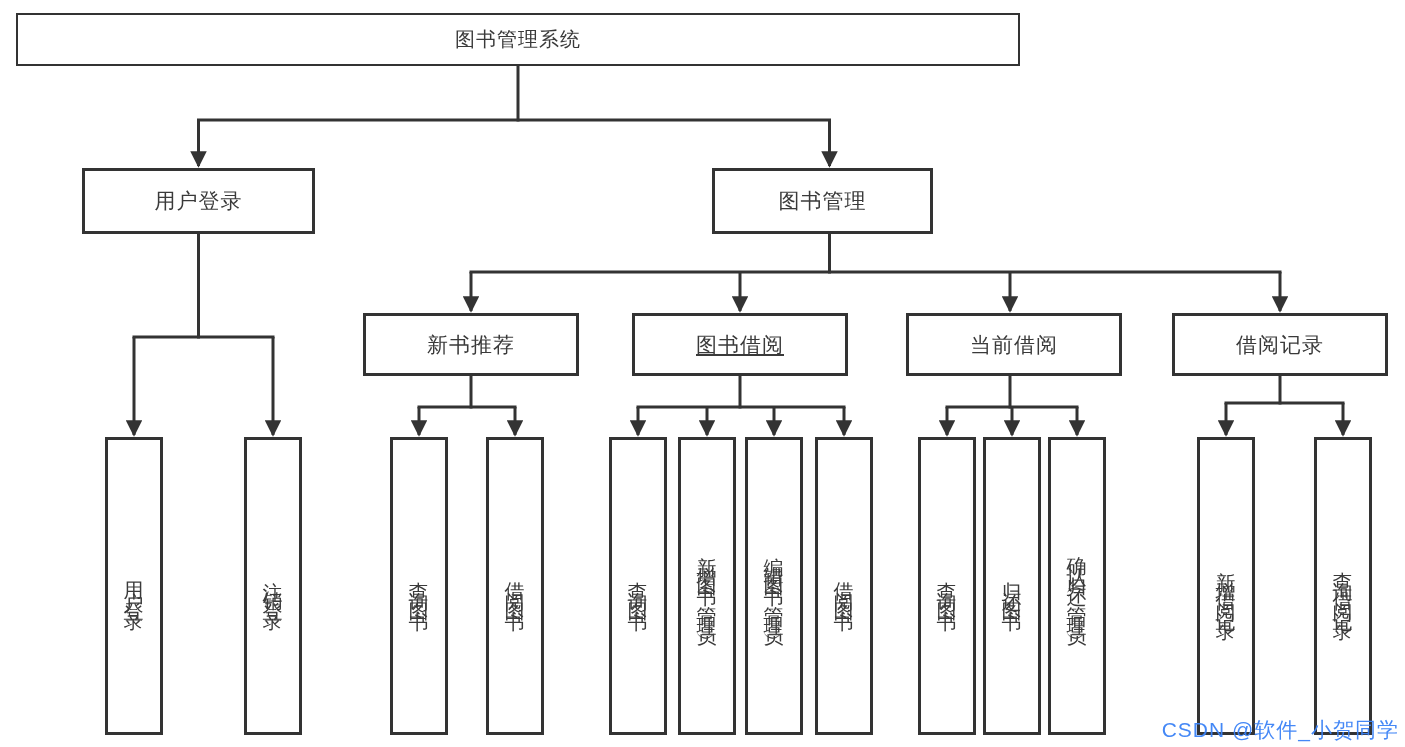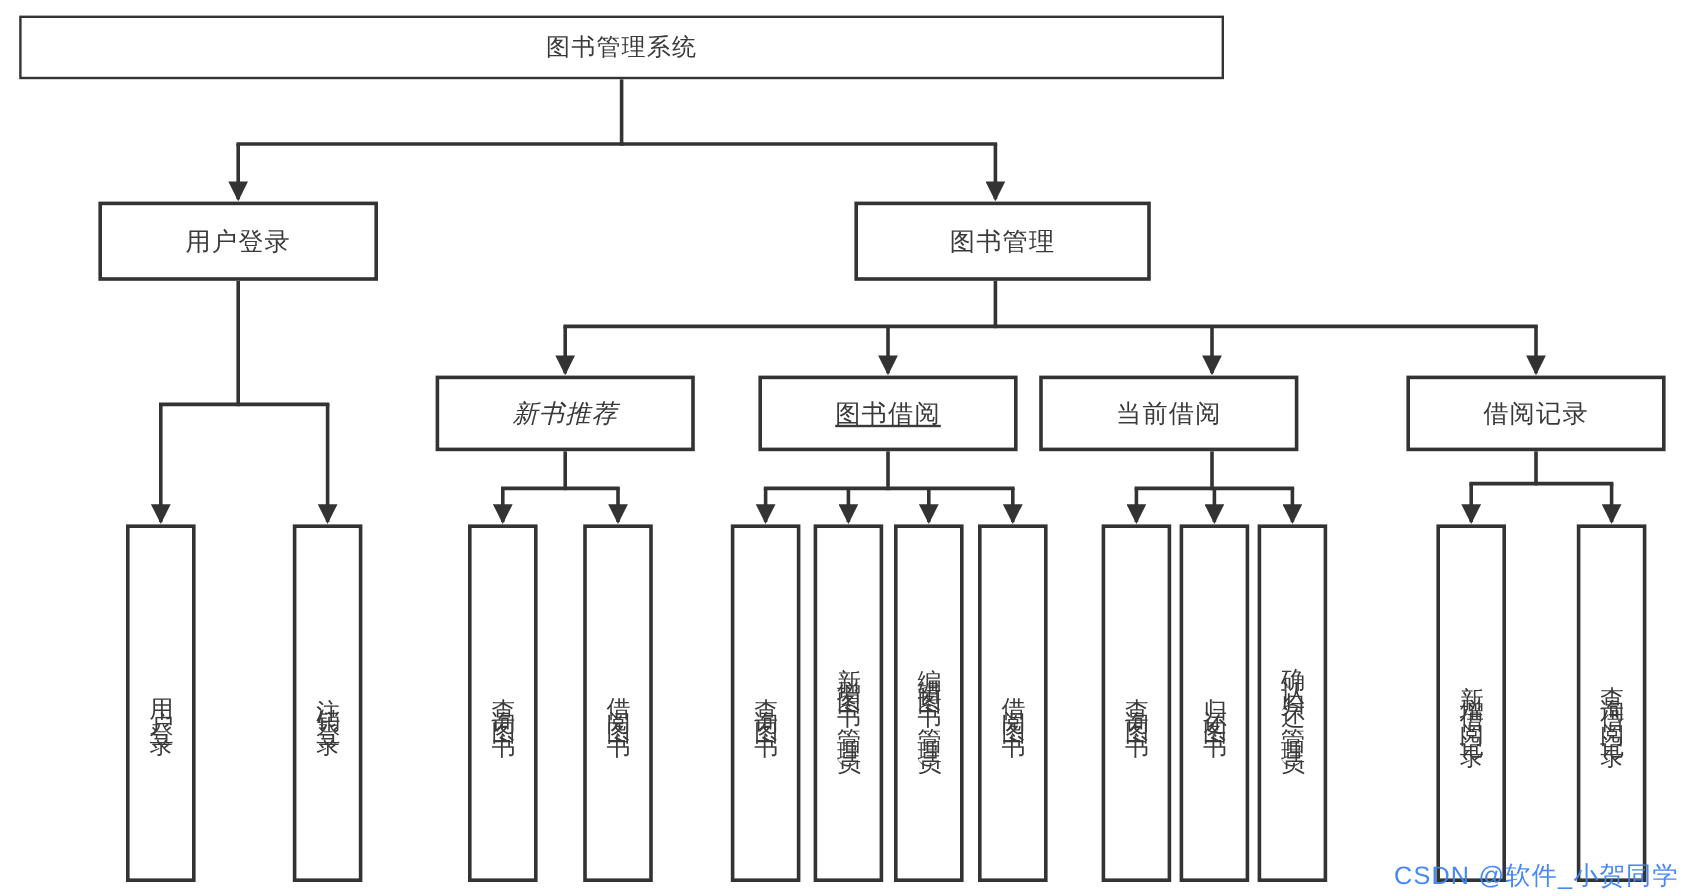--- a/index.html
+++ b/index.html
@@ -80,31 +80,31 @@
     </g>
   </svg>
 
   <div class="box root">
     <span>图书管理系统</span>
   </div>
 
   <div class="box lvl2" style="left:82px;width:233px;">
     <span>用户登录</span>
   </div>
-  <div class="box lvl2" style="left:712px;width:247px;">
+  <div class="box lvl2" style="left:712px;width:221px;">
     <span>图书管理</span>
   </div>
 
-  <div class="box lvl3" style="left:363px;font-style:italic;">
+  <div class="box lvl3" style="left:363px;">
     <span>新书推荐</span>
   </div>
   <div class="box lvl3" style="left:632px;text-decoration:underline;">
     <span>图书借阅</span>
   </div>
-  <div class="box lvl3" style="left:866px;">
+  <div class="box lvl3" style="left:906px;">
     <span>当前借阅</span>
   </div>
   <div class="box lvl3" style="left:1172px;">
     <span>借阅记录</span>
   </div>
 
   <div class="box leaf" style="left:105px;">
     <span class="vtext">用户登录</span>
   </div>
   <div class="box leaf" style="left:244px;">

